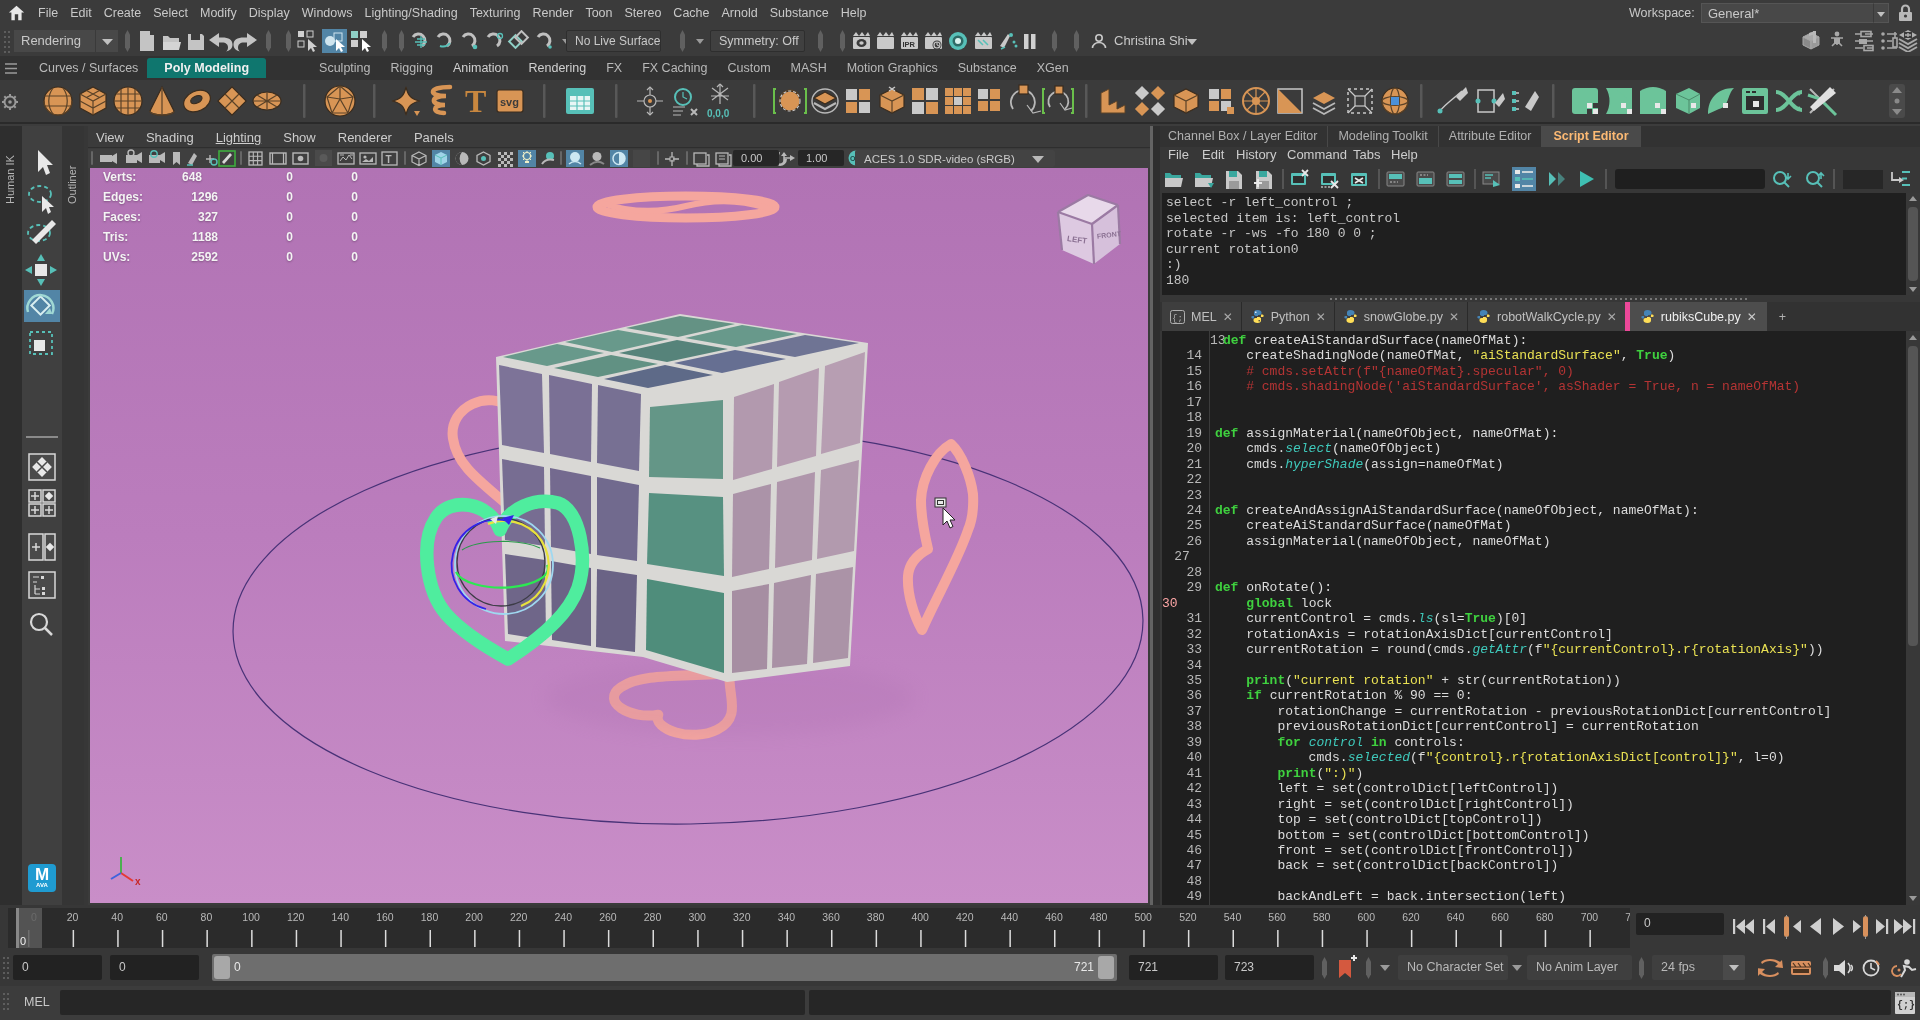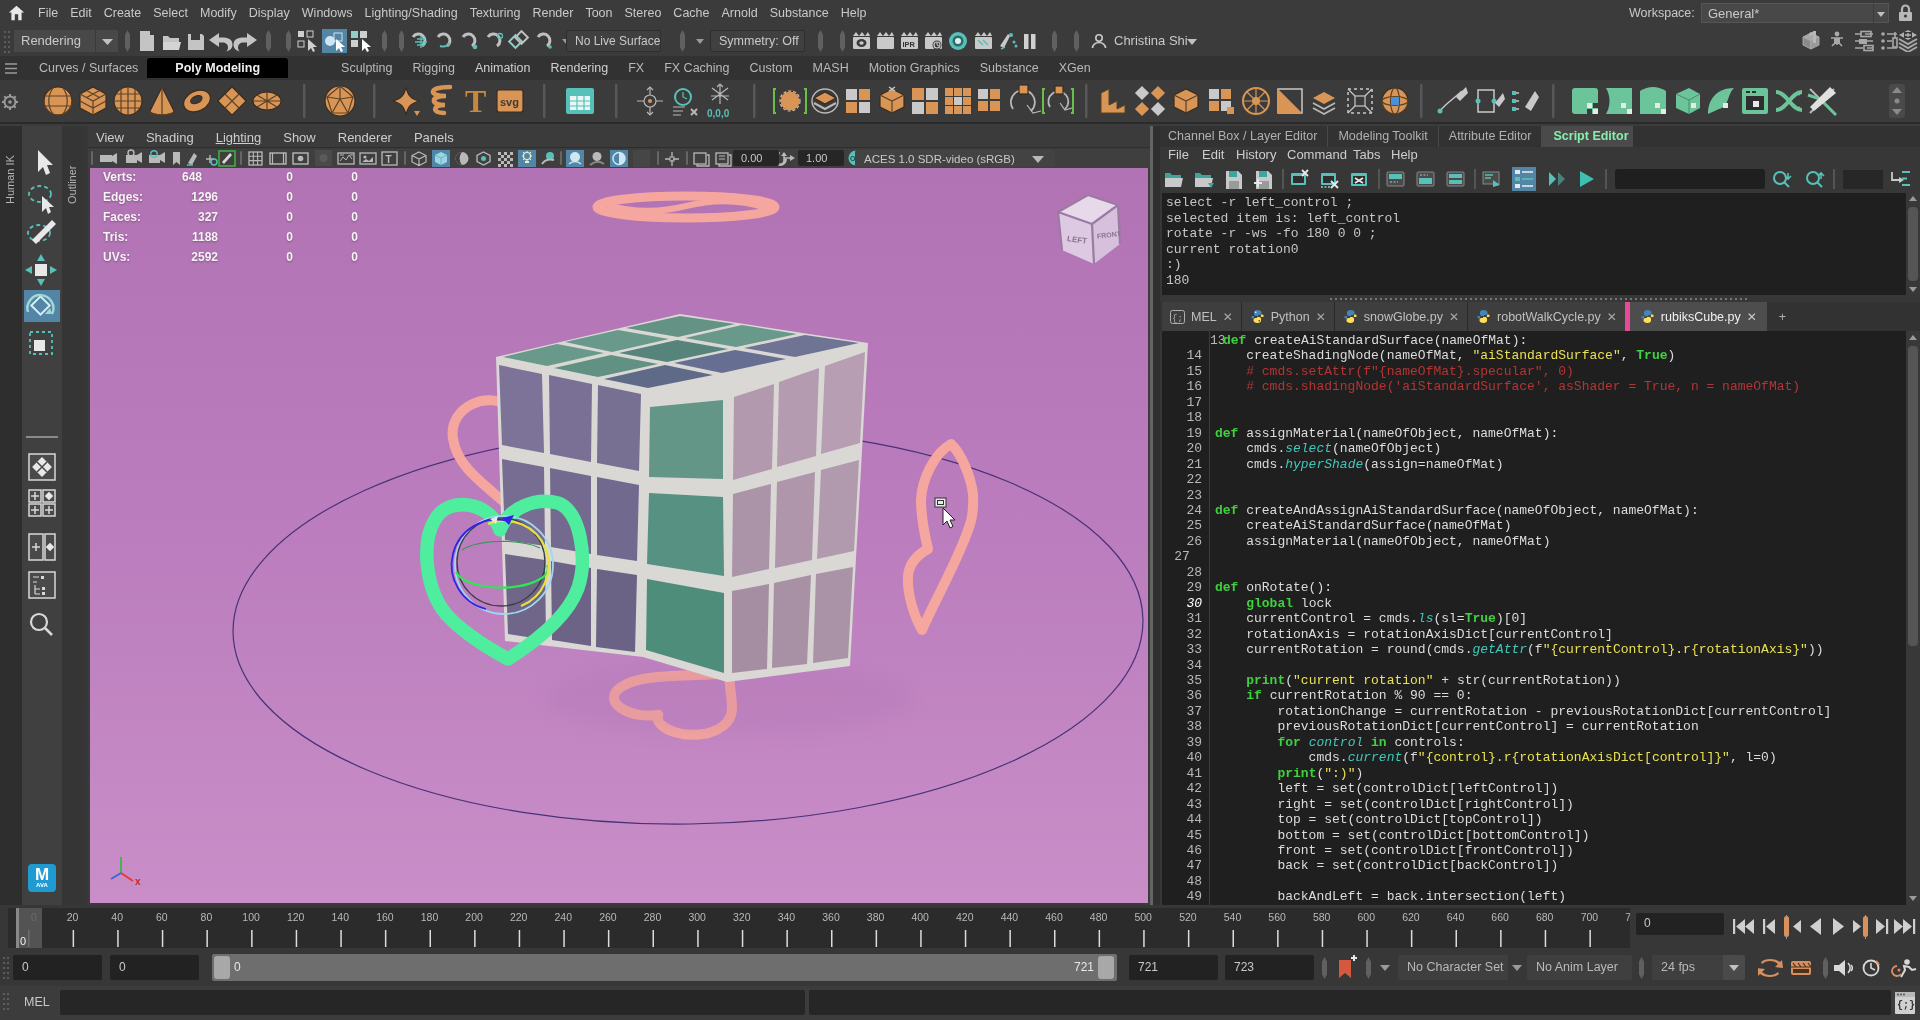--- a/index.html
+++ b/index.html
@@ -240,21 +240,21 @@
 </div>
 
 <div class="abs" id="shelftabs" style="left:0;top:56px;width:1920px;height:24px;background:#323232;">
   <svg class="abs" style="left:3px;top:5px;" width="16" height="14">
       <g stroke="#9a9a9a" stroke-width="1.6">
         <path d="M2 3 H14 M2 7.5 H14 M2 12 H14"></path>
       </g>
     </svg>
   <div class="abs" style="left:30px;top:0;height:24px;display:flex;align-items:center;font-size:12.5px;color:#b9b9b9;">
     <div style="padding:3px 9px;">Curves / Surfaces</div>
-    <div style="padding:3px 28px;background:#000000;color:#f0f0f0;font-weight:bold;border-radius:3px 3px 0 0;">Poly Modeling</div>
+    <div style="padding:3px 17px;background:#0f766e;color:#f0f0f0;font-weight:bold;border-radius:3px 3px 0 0;">Poly Modeling</div>
     <div style="padding:3px 10px;margin-left:43px;">Sculpting</div>
     <div style="padding:3px 10px;">Rigging</div>
     <div style="padding:3px 10px;color:#d0d0d0;">Animation</div>
     <div style="padding:3px 10px;color:#d0d0d0;">Rendering</div>
     <div style="padding:3px 10px;">FX</div>
     <div style="padding:3px 10px;">FX Caching</div>
     <div style="padding:3px 10px;">Custom</div>
     <div style="padding:3px 10px;">MASH</div>
     <div style="padding:3px 10px;">Motion Graphics</div>
     <div style="padding:3px 10px;">Substance</div>
@@ -927,21 +927,21 @@
 
 <div class="abs" style="left:1150px;top:126px;width:3px;height:779px;background:#646464;"></div>
 <div class="abs" style="left:1153px;top:126px;width:7px;height:779px;background:#2f2f2f;"></div>
 
 <div class="abs" id="rightpanel" style="left:1160px;top:126px;width:760px;height:779px;background:#373737;">
 
   <div class="abs" style="left:0;top:0;width:760px;height:21px;background:#323232;display:flex;font-size:12.5px;color:#b0b0b0;">
     <div style="padding:3px 10px 0 8px;">Channel Box / Layer Editor</div>
     <div style="border-left:1px solid #484848;padding:3px 10px 0 10px;">Modeling Toolkit</div>
     <div style="border-left:1px solid #484848;padding:3px 10px 0 10px;">Attribute Editor</div>
-    <div style="background:#4a4a4a;color:#86efac;font-weight:bold;padding:3px 4px 0 12px;">Script Editor</div>
+    <div style="background:#4a4a4a;color:#fdba74;font-weight:bold;padding:3px 12px 0 12px;">Script Editor</div>
   </div>
 
   <div class="abs" style="left:0;top:21px;width:760px;height:18px;font-size:13px;color:#cdcdcd;">
     <span style="position:absolute;left:8px;">File</span>
     <span style="position:absolute;left:42px;">Edit</span>
     <span style="position:absolute;left:76px;">History</span>
     <span style="position:absolute;left:127px;">Command</span>
     <span style="position:absolute;left:193px;">Tabs</span>
     <span style="position:absolute;left:231px;">Help</span>
   </div>
@@ -1117,31 +1117,31 @@
 <span style="display:inline-block;width:40px;text-align:right;color:#b8b8b8;">20</span><span style="display:inline-block;width:13px;"></span>    cmds.<i class="t">select</i>(nameOfObject)
 <span style="display:inline-block;width:40px;text-align:right;color:#b8b8b8;">21</span><span style="display:inline-block;width:13px;"></span>    cmds.<i class="t">hyperShade</i>(assign=nameOfMat)
 <span style="display:inline-block;width:40px;text-align:right;color:#b8b8b8;">22</span><span style="display:inline-block;width:13px;"></span>
 <span style="display:inline-block;width:40px;text-align:right;color:#b8b8b8;">23</span><span style="display:inline-block;width:13px;"></span>
 <span style="display:inline-block;width:40px;text-align:right;color:#b8b8b8;">24</span><span style="display:inline-block;width:13px;"></span><b class="k">def</b> createAndAssignAiStandardSurface(nameOfObject, nameOfMat):
 <span style="display:inline-block;width:40px;text-align:right;color:#b8b8b8;">25</span><span style="display:inline-block;width:13px;"></span>    createAiStandardSurface(nameOfMat)
 <span style="display:inline-block;width:40px;text-align:right;color:#b8b8b8;">26</span><span style="display:inline-block;width:13px;"></span>    assignMaterial(nameOfObject, nameOfMat)
 <span style="display:inline-block;width:40px;text-align:center;color:#b8b8b8;">27</span><span style="display:inline-block;width:13px;"></span>
 <span style="display:inline-block;width:40px;text-align:right;color:#b8b8b8;">28</span><span style="display:inline-block;width:13px;"></span>
 <span style="display:inline-block;width:40px;text-align:right;color:#b8b8b8;">29</span><span style="display:inline-block;width:13px;"></span><b class="k">def</b> onRotate():
-<span style="display:inline-block;width:40px;text-align:right;color:#ffffff;font-style:italic;">30</span><span style="display:inline-block;width:13px;"></span>    <b class="k">global</b> lock
+<span style="display:inline-block;width:40px;color:#fca5a5;">30</span><span style="display:inline-block;width:13px;"></span>    <b class="k">global</b> lock
 <span style="display:inline-block;width:40px;text-align:right;color:#b8b8b8;">31</span><span style="display:inline-block;width:13px;"></span>    currentControl = cmds.<i class="t">ls</i>(sl=<b class="k">True</b>)[0]
 <span style="display:inline-block;width:40px;text-align:right;color:#b8b8b8;">32</span><span style="display:inline-block;width:13px;"></span>    rotationAxis = rotationAxisDict[currentControl]
 <span style="display:inline-block;width:40px;text-align:right;color:#b8b8b8;">33</span><span style="display:inline-block;width:13px;"></span>    currentRotation = round(cmds.<i class="t">getAttr</i>(f<span class="s">"{currentControl}.r{rotationAxis}"</span>))
 <span style="display:inline-block;width:40px;text-align:right;color:#b8b8b8;">34</span><span style="display:inline-block;width:13px;"></span>
 <span style="display:inline-block;width:40px;text-align:right;color:#b8b8b8;">35</span><span style="display:inline-block;width:13px;"></span>    <b class="k">print</b>(<span class="s">"current rotation"</span> + str(currentRotation))
 <span style="display:inline-block;width:40px;text-align:right;color:#b8b8b8;">36</span><span style="display:inline-block;width:13px;"></span>    <b class="k">if</b> currentRotation % 90 == 0:
 <span style="display:inline-block;width:40px;text-align:right;color:#b8b8b8;">37</span><span style="display:inline-block;width:13px;"></span>        rotationChange = currentRotation - previousRotationDict[currentControl]
 <span style="display:inline-block;width:40px;text-align:right;color:#b8b8b8;">38</span><span style="display:inline-block;width:13px;"></span>        previousRotationDict[currentControl] = currentRotation
 <span style="display:inline-block;width:40px;text-align:right;color:#b8b8b8;">39</span><span style="display:inline-block;width:13px;"></span>        <b class="k">for</b> <i class="t">control</i> <b class="k">in</b> controls:
-<span style="display:inline-block;width:40px;text-align:right;color:#b8b8b8;">40</span><span style="display:inline-block;width:13px;"></span>            cmds.<i class="t">current</i>(f<span class="s">"{control}.r{rotationAxisDict[control]}"</span>, l=0)
+<span style="display:inline-block;width:40px;text-align:right;color:#b8b8b8;">40</span><span style="display:inline-block;width:13px;"></span>            cmds.<i class="t">selected</i>(f<span class="s">"{control}.r{rotationAxisDict[control]}"</span>, l=0)
 <span style="display:inline-block;width:40px;text-align:right;color:#b8b8b8;">41</span><span style="display:inline-block;width:13px;"></span>        <b class="k">print</b>(<span class="s">":)"</span>)
 <span style="display:inline-block;width:40px;text-align:right;color:#b8b8b8;">42</span><span style="display:inline-block;width:13px;"></span>        left = set(controlDict[leftControl])
 <span style="display:inline-block;width:40px;text-align:right;color:#b8b8b8;">43</span><span style="display:inline-block;width:13px;"></span>        right = set(controlDict[rightControl])
 <span style="display:inline-block;width:40px;text-align:right;color:#b8b8b8;">44</span><span style="display:inline-block;width:13px;"></span>        top = set(controlDict[topControl])
 <span style="display:inline-block;width:40px;text-align:right;color:#b8b8b8;">45</span><span style="display:inline-block;width:13px;"></span>        bottom = set(controlDict[bottomControl])
 <span style="display:inline-block;width:40px;text-align:right;color:#b8b8b8;">46</span><span style="display:inline-block;width:13px;"></span>        front = set(controlDict[frontControl])
 <span style="display:inline-block;width:40px;text-align:right;color:#b8b8b8;">47</span><span style="display:inline-block;width:13px;"></span>        back = set(controlDict[backControl])
 <span style="display:inline-block;width:40px;text-align:right;color:#b8b8b8;">48</span><span style="display:inline-block;width:13px;"></span>
 <span style="display:inline-block;width:40px;text-align:right;color:#b8b8b8;">49</span><span style="display:inline-block;width:13px;"></span>        backAndLeft = back.intersection(left)
 </pre>

